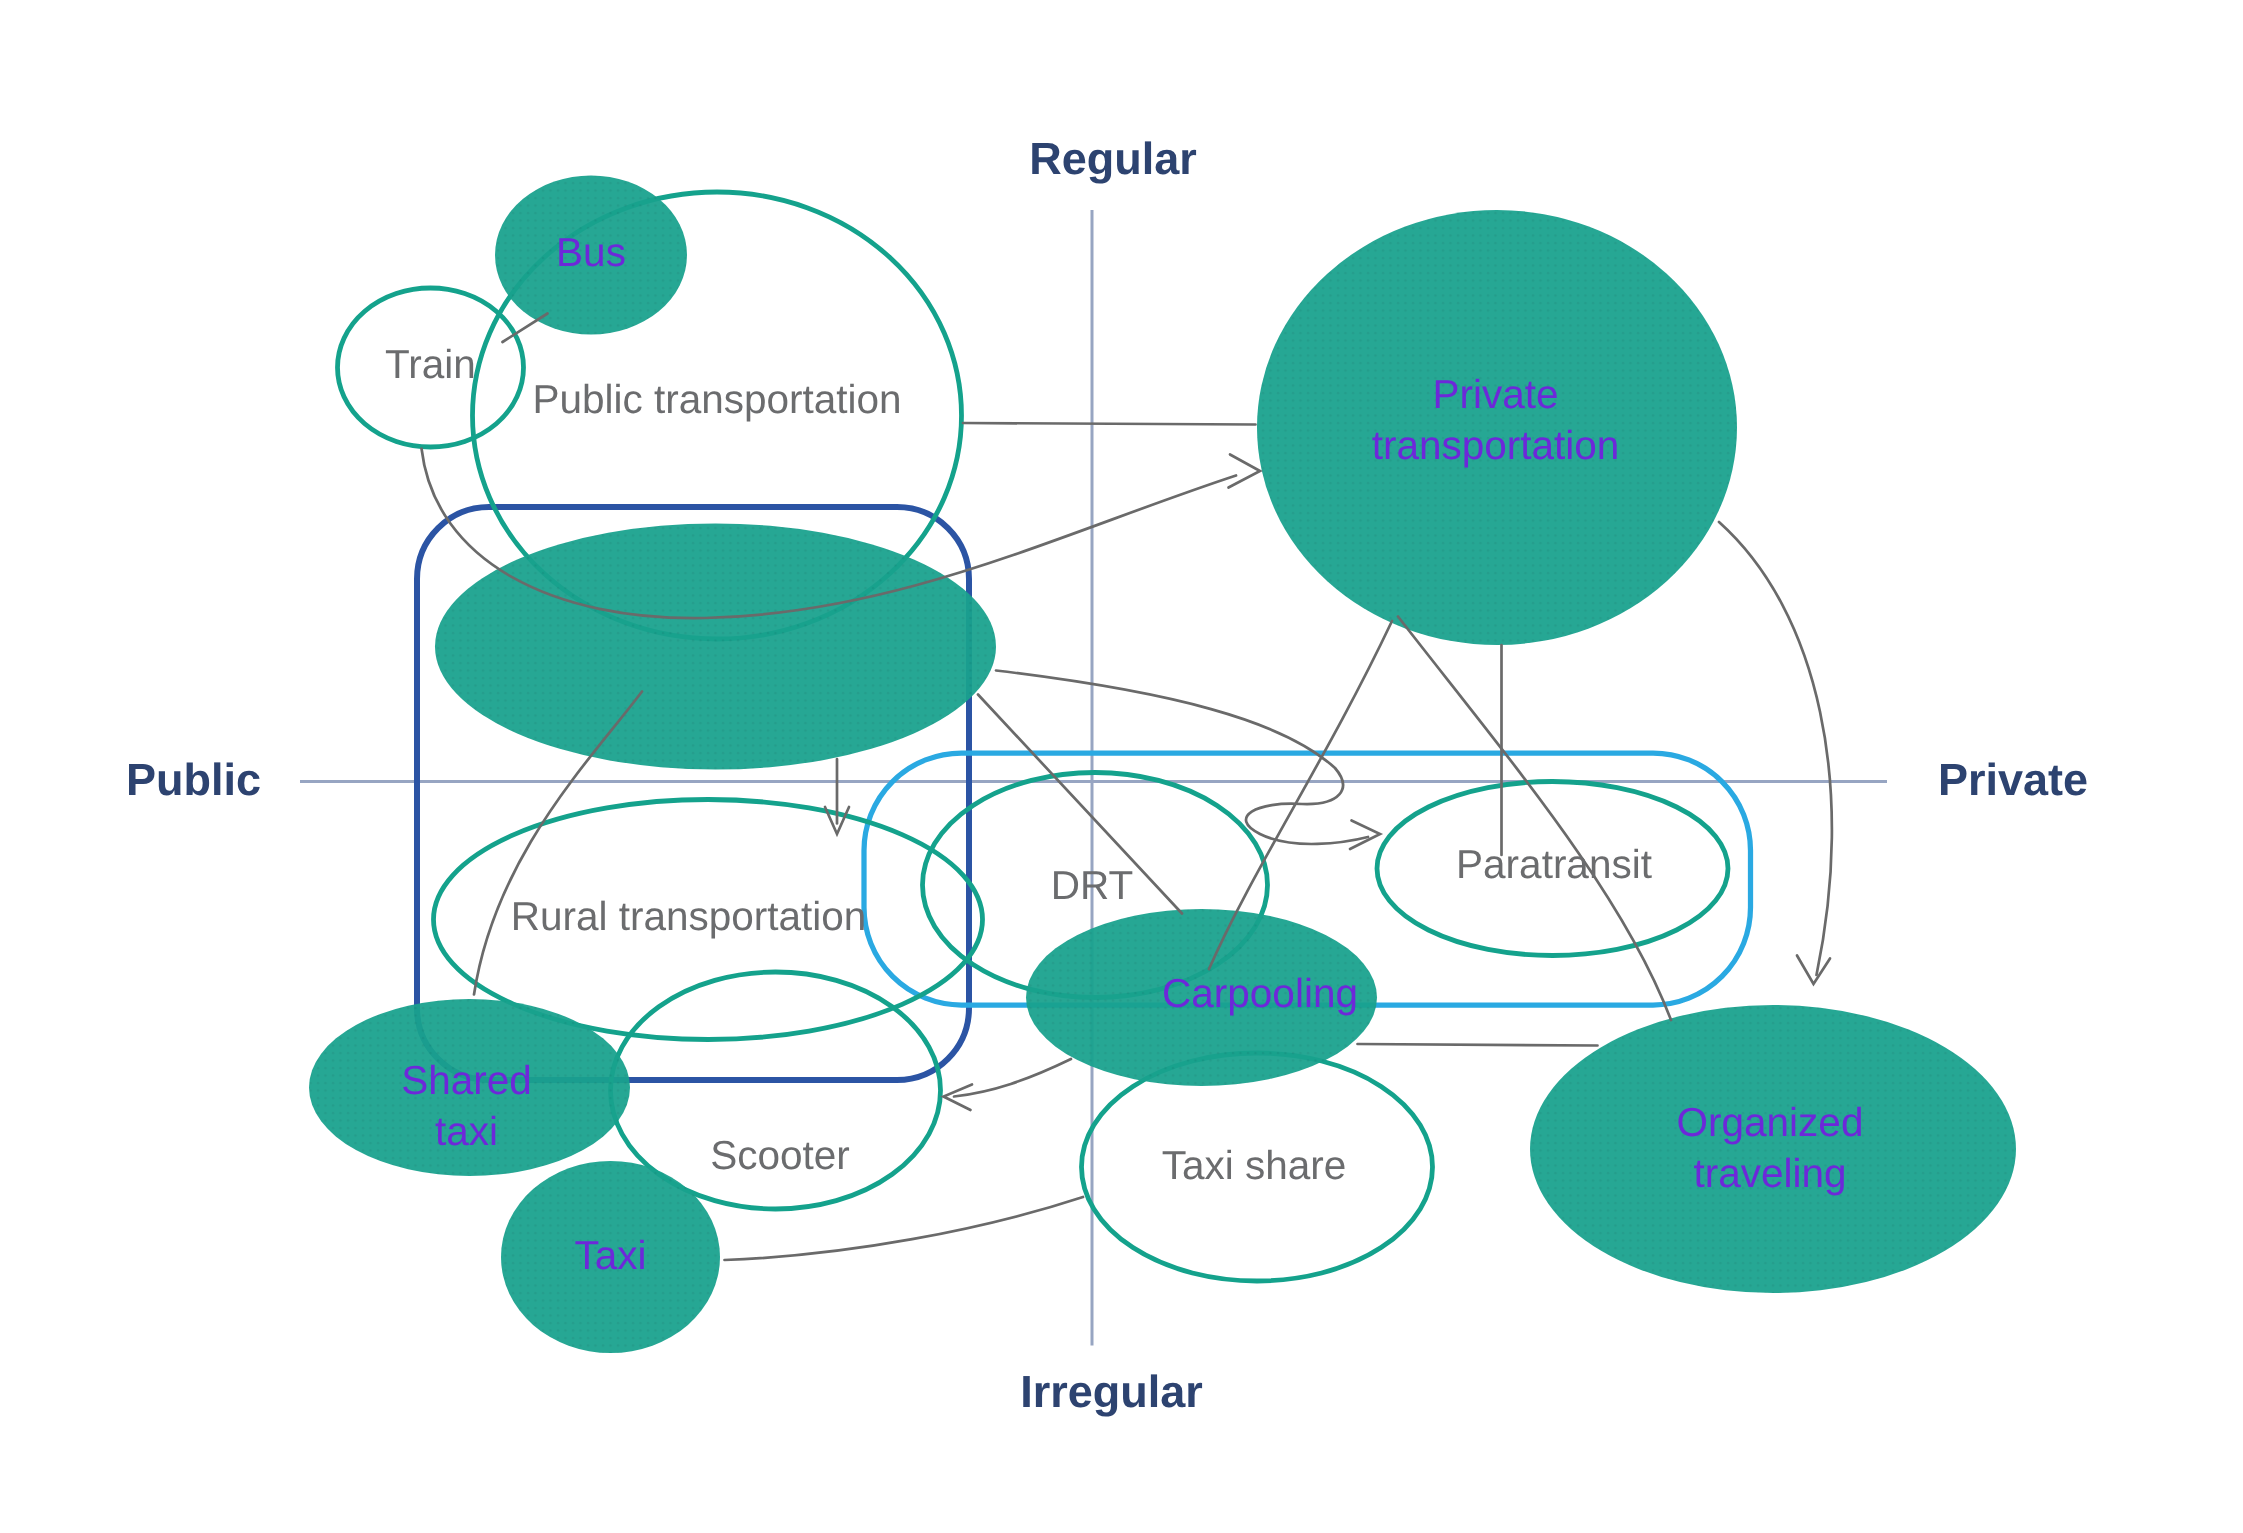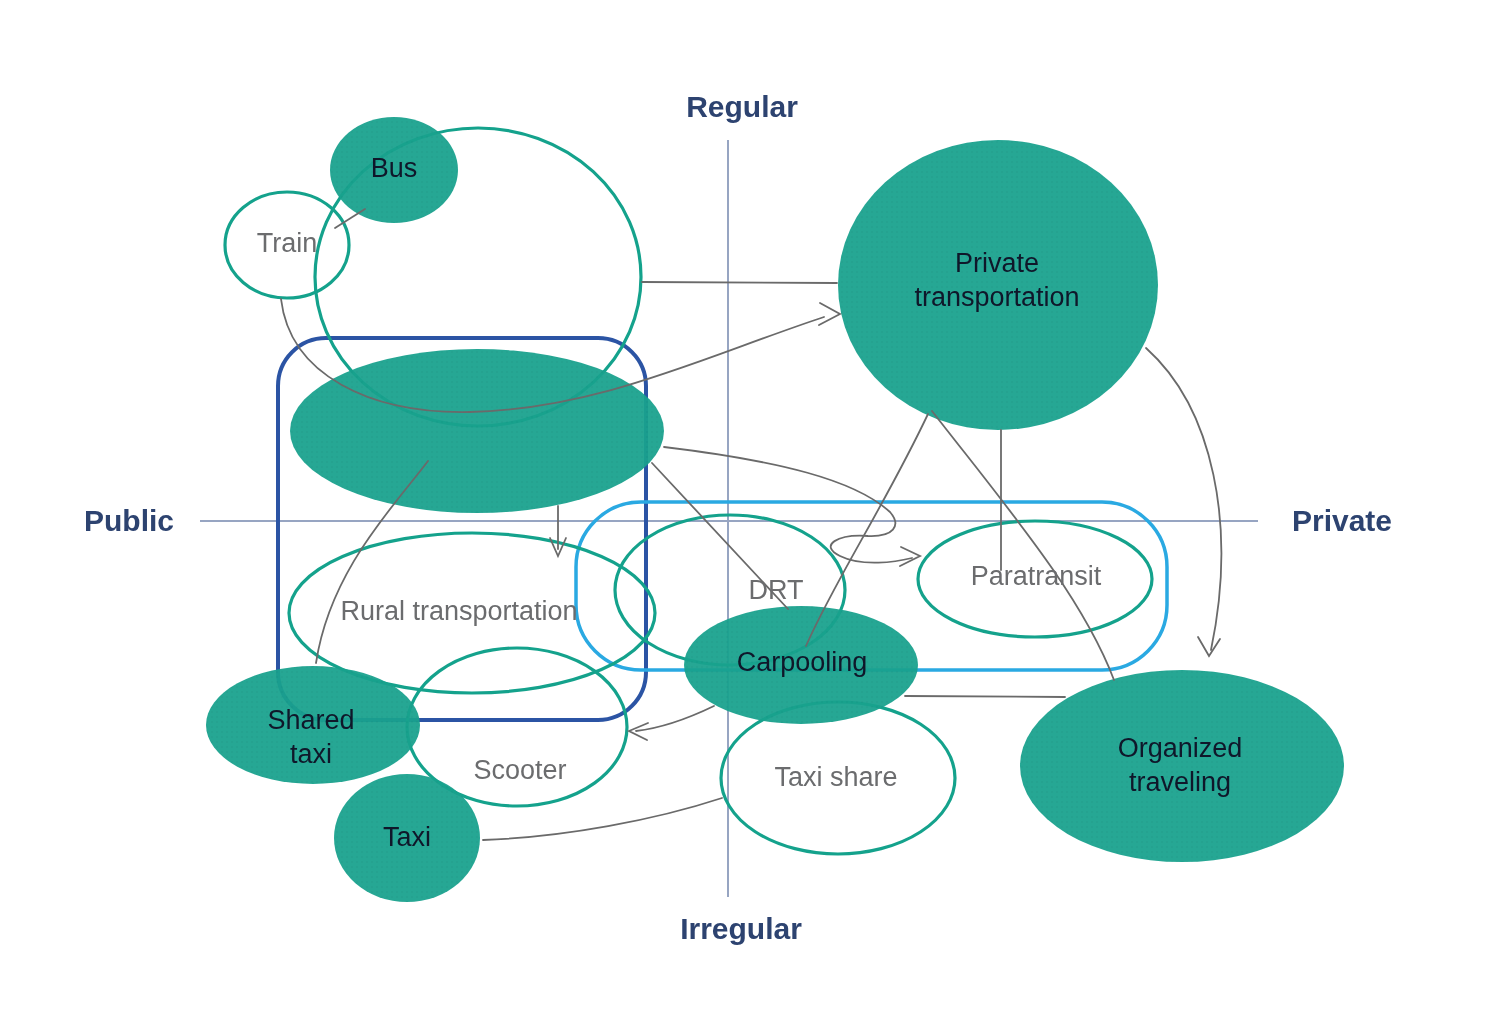--- a/index.html
+++ b/index.html
@@ -14,21 +14,21 @@
   .lbl{
     position:absolute;
     transform:translate(-50%,-50%);
     text-align:center;
     font-size:27px;
     line-height:1.25;
     white-space:nowrap;
     pointer-events:none;
   }
   .lbl-gray{color:#6b6c6e;}
-  .lbl-white{color:#0f172a;}
+  .lbl-white{color:#6d28d9;}
   .lbl-axis{color:#2d4370;font-weight:700;font-size:30px;}
   .wrap{white-space:normal;}
   .w240{width:250px;}
   .w130{width:130px;}
   .w185{width:185px;}
 </style>
 </head>
 <body>
 
 <div id="stage">
@@ -112,24 +112,25 @@
     </g>
   </svg>
 
   <div class="lbl lbl-axis" style="left:742px;top:107px;">Regular</div>
   <div class="lbl lbl-axis" style="left:741px;top:929px;">Irregular</div>
   <div class="lbl lbl-axis" style="left:129px;top:521px;">Public</div>
   <div class="lbl lbl-axis" style="left:1342px;top:521px;">Private</div>
 
   <div class="lbl lbl-white" style="left:394px;top:169px;">Bus</div>
   <div class="lbl lbl-gray" style="left:287px;top:244px;">Train</div>
+  <div class="lbl lbl-gray wrap w240" style="left:478px;top:267px;">Public transportation</div>
   <div class="lbl lbl-gray" style="left:459px;top:612px;">Rural transportation</div>
   <div class="lbl lbl-white wrap w240" style="left:997px;top:281px;">Private transportation</div>
-  <div class="lbl lbl-gray" style="left:728px;top:591px;margin-left:48px;">DRT</div>
+  <div class="lbl lbl-gray" style="left:728px;top:591px;">DRT</div>
   <div class="lbl lbl-gray" style="left:1036px;top:577px;">Paratransit</div>
-  <div class="lbl lbl-white" style="left:802px;top:663px;">Carpooling</div>
+  <div class="lbl lbl-white" style="left:840px;top:663px;">Carpooling</div>
   <div class="lbl lbl-white wrap w130" style="left:311px;top:724px;margin-top:14px;">Shared taxi</div>
   <div class="lbl lbl-gray" style="left:520px;top:726px;margin-top:45px;">Scooter</div>
   <div class="lbl lbl-white" style="left:407px;top:838px;">Taxi</div>
   <div class="lbl lbl-gray" style="left:836px;top:778px;">Taxi share</div>
   <div class="lbl lbl-white wrap w185" style="left:1180px;top:766px;">Organized traveling</div>
 
 </div>
 
 </body></html>

